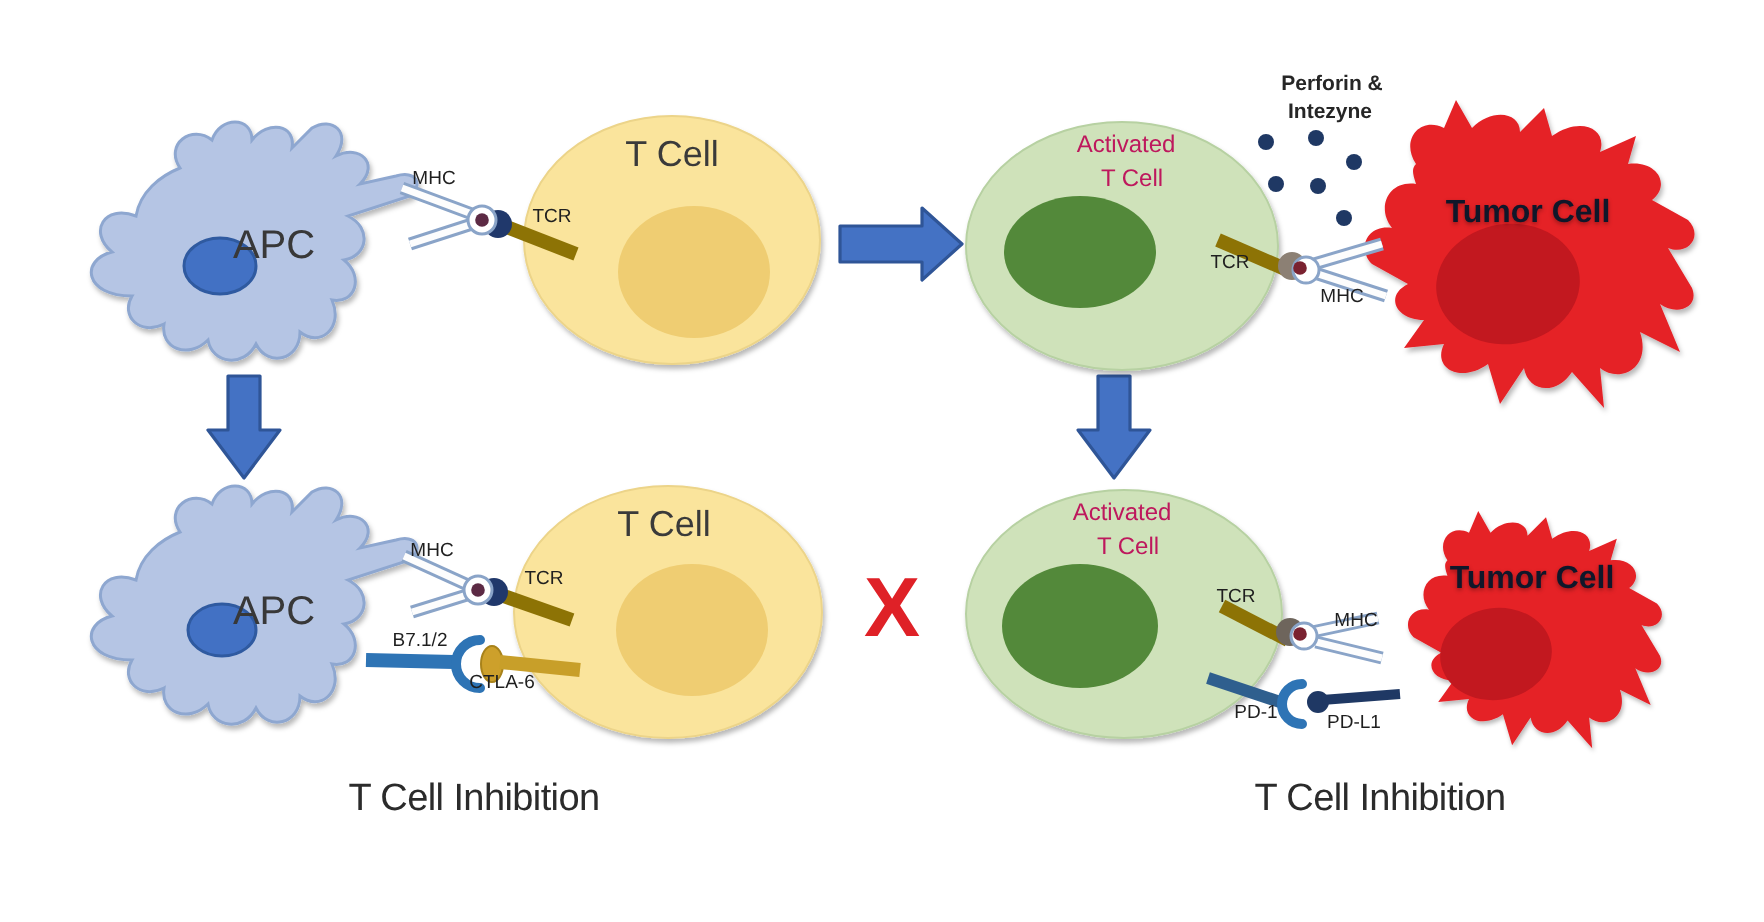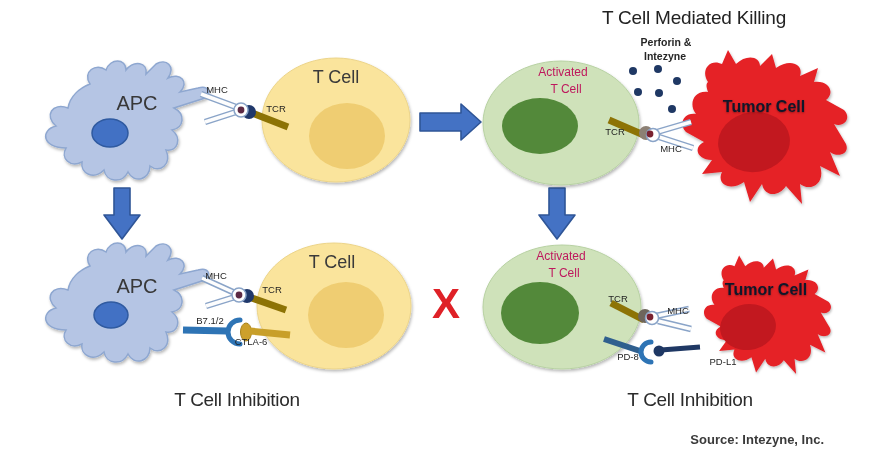--- a/index.html
+++ b/index.html
@@ -4,21 +4,21 @@
 <style>
   html,body{margin:0;padding:0;background:#ffffff;}
   .canvas{position:relative;width:882px;height:461px;background:#ffffff;overflow:hidden;
           font-family:"Liberation Sans",sans-serif;}
   .art{position:absolute;left:0;top:0;}
   .label{position:absolute;white-space:nowrap;transform:translateX(-50%);color:#333;
          font-family:"Liberation Sans",sans-serif;line-height:1.1;text-align:center;}
   .title{font-size:19px;font-weight:500;color:#222;letter-spacing:-0.2px;}
   .caption{font-size:19px;font-weight:500;color:#2b2b2b;letter-spacing:-0.3px;text-align:right;}
   .cellname{font-size:18px;font-weight:500;color:#3a3a3a;}
-  .apcname{font-size:20px;font-weight:500;color:#383838;}
+  .apcname{font-size:20px;font-weight:500;color:#383838;margin-top:20px;}
   .actname{font-size:12px;font-weight:400;color:#be185d;}
   .tumorname{font-size:16px;font-weight:700;color:#0f172a;text-shadow:0 1px 2px rgba(0,0,0,0.35);}
   .sm{font-size:9.5px;font-weight:400;color:#1f1f1f;}
   .perf{font-size:10.5px;font-weight:700;color:#262626;}
   .xmark{font-size:42px;font-weight:700;color:#df2127;}
   .source{position:absolute;right:58px;top:432px;font-size:13px;font-weight:700;color:#3a3a3a;}
 </style>
 </head>
 <body>
 
@@ -136,21 +136,20 @@
     <circle cx="650" cy="317" r="3.4" fill="#7a2230"></circle>
   </g>
   <g>
     <line x1="604" y1="339" x2="640" y2="351" stroke-width="6" stroke="#2f5f8e"></line>
     <path d="M 651,342 A 10,10 0 1 0 651,362" fill="none" stroke-width="5" stroke-linecap="round" stroke="#2e74b5"></path>
     <circle cx="659" cy="351" r="5.5" fill="#1f3864"></circle>
     <line x1="661" y1="350" x2="700" y2="347" stroke-width="5" stroke="#1f3864"></line>
   </g>
 </svg>
 
-<div class="label title" style="left:694px;top:8px;">T Cell Mediated Killing</div>
 <div class="label perf" style="left:666px;top:37px;">Perforin &amp;</div>
 <div class="label perf" style="left:665px;top:51px;">Intezyne</div>
 
 <div class="label apcname" style="left:137px;top:92px;">APC</div>
 <div class="label cellname" style="left:336px;top:68px;">T Cell</div>
 <div class="label sm" style="left:217px;top:85px;">MHC</div>
 <div class="label sm" style="left:276px;top:104px;">TCR</div>
 
 <div class="label actname" style="left:563px;top:66px;">Activated</div>
 <div class="label actname" style="left:566px;top:83px;">T Cell</div>
@@ -164,20 +163,19 @@
 <div class="label sm" style="left:272px;top:285px;">TCR</div>
 <div class="label sm" style="left:210px;top:316px;">B7.1/2</div>
 <div class="label sm" style="left:251px;top:337px;">CTLA-6</div>
 <div class="label caption" style="left:237px;top:390px;">T Cell Inhibition</div>
 
 <div class="label actname" style="left:561px;top:250px;">Activated</div>
 <div class="label actname" style="left:564px;top:267px;">T Cell</div>
 <div class="label tumorname" style="left:766px;top:281px;">Tumor Cell</div>
 <div class="label sm" style="left:618px;top:294px;">TCR</div>
 <div class="label sm" style="left:678px;top:306px;">MHC</div>
-<div class="label sm" style="left:628px;top:352px;">PD-8</div>
-<div class="label sm" style="left:677px;top:357px;margin-left:46px;">PD-L1</div>
+<div class="label sm" style="left:628px;top:352px;">PD-1</div>
+<div class="label sm" style="left:677px;top:357px;">PD-L1</div>
 <div class="label xmark" style="left:446px;top:281px;">X</div>
 <div class="label caption" style="left:690px;top:390px;">T Cell Inhibition</div>
 
-<div class="source">Source: Intezyne, Inc.</div>
 
 </div>
 
 </body></html>

